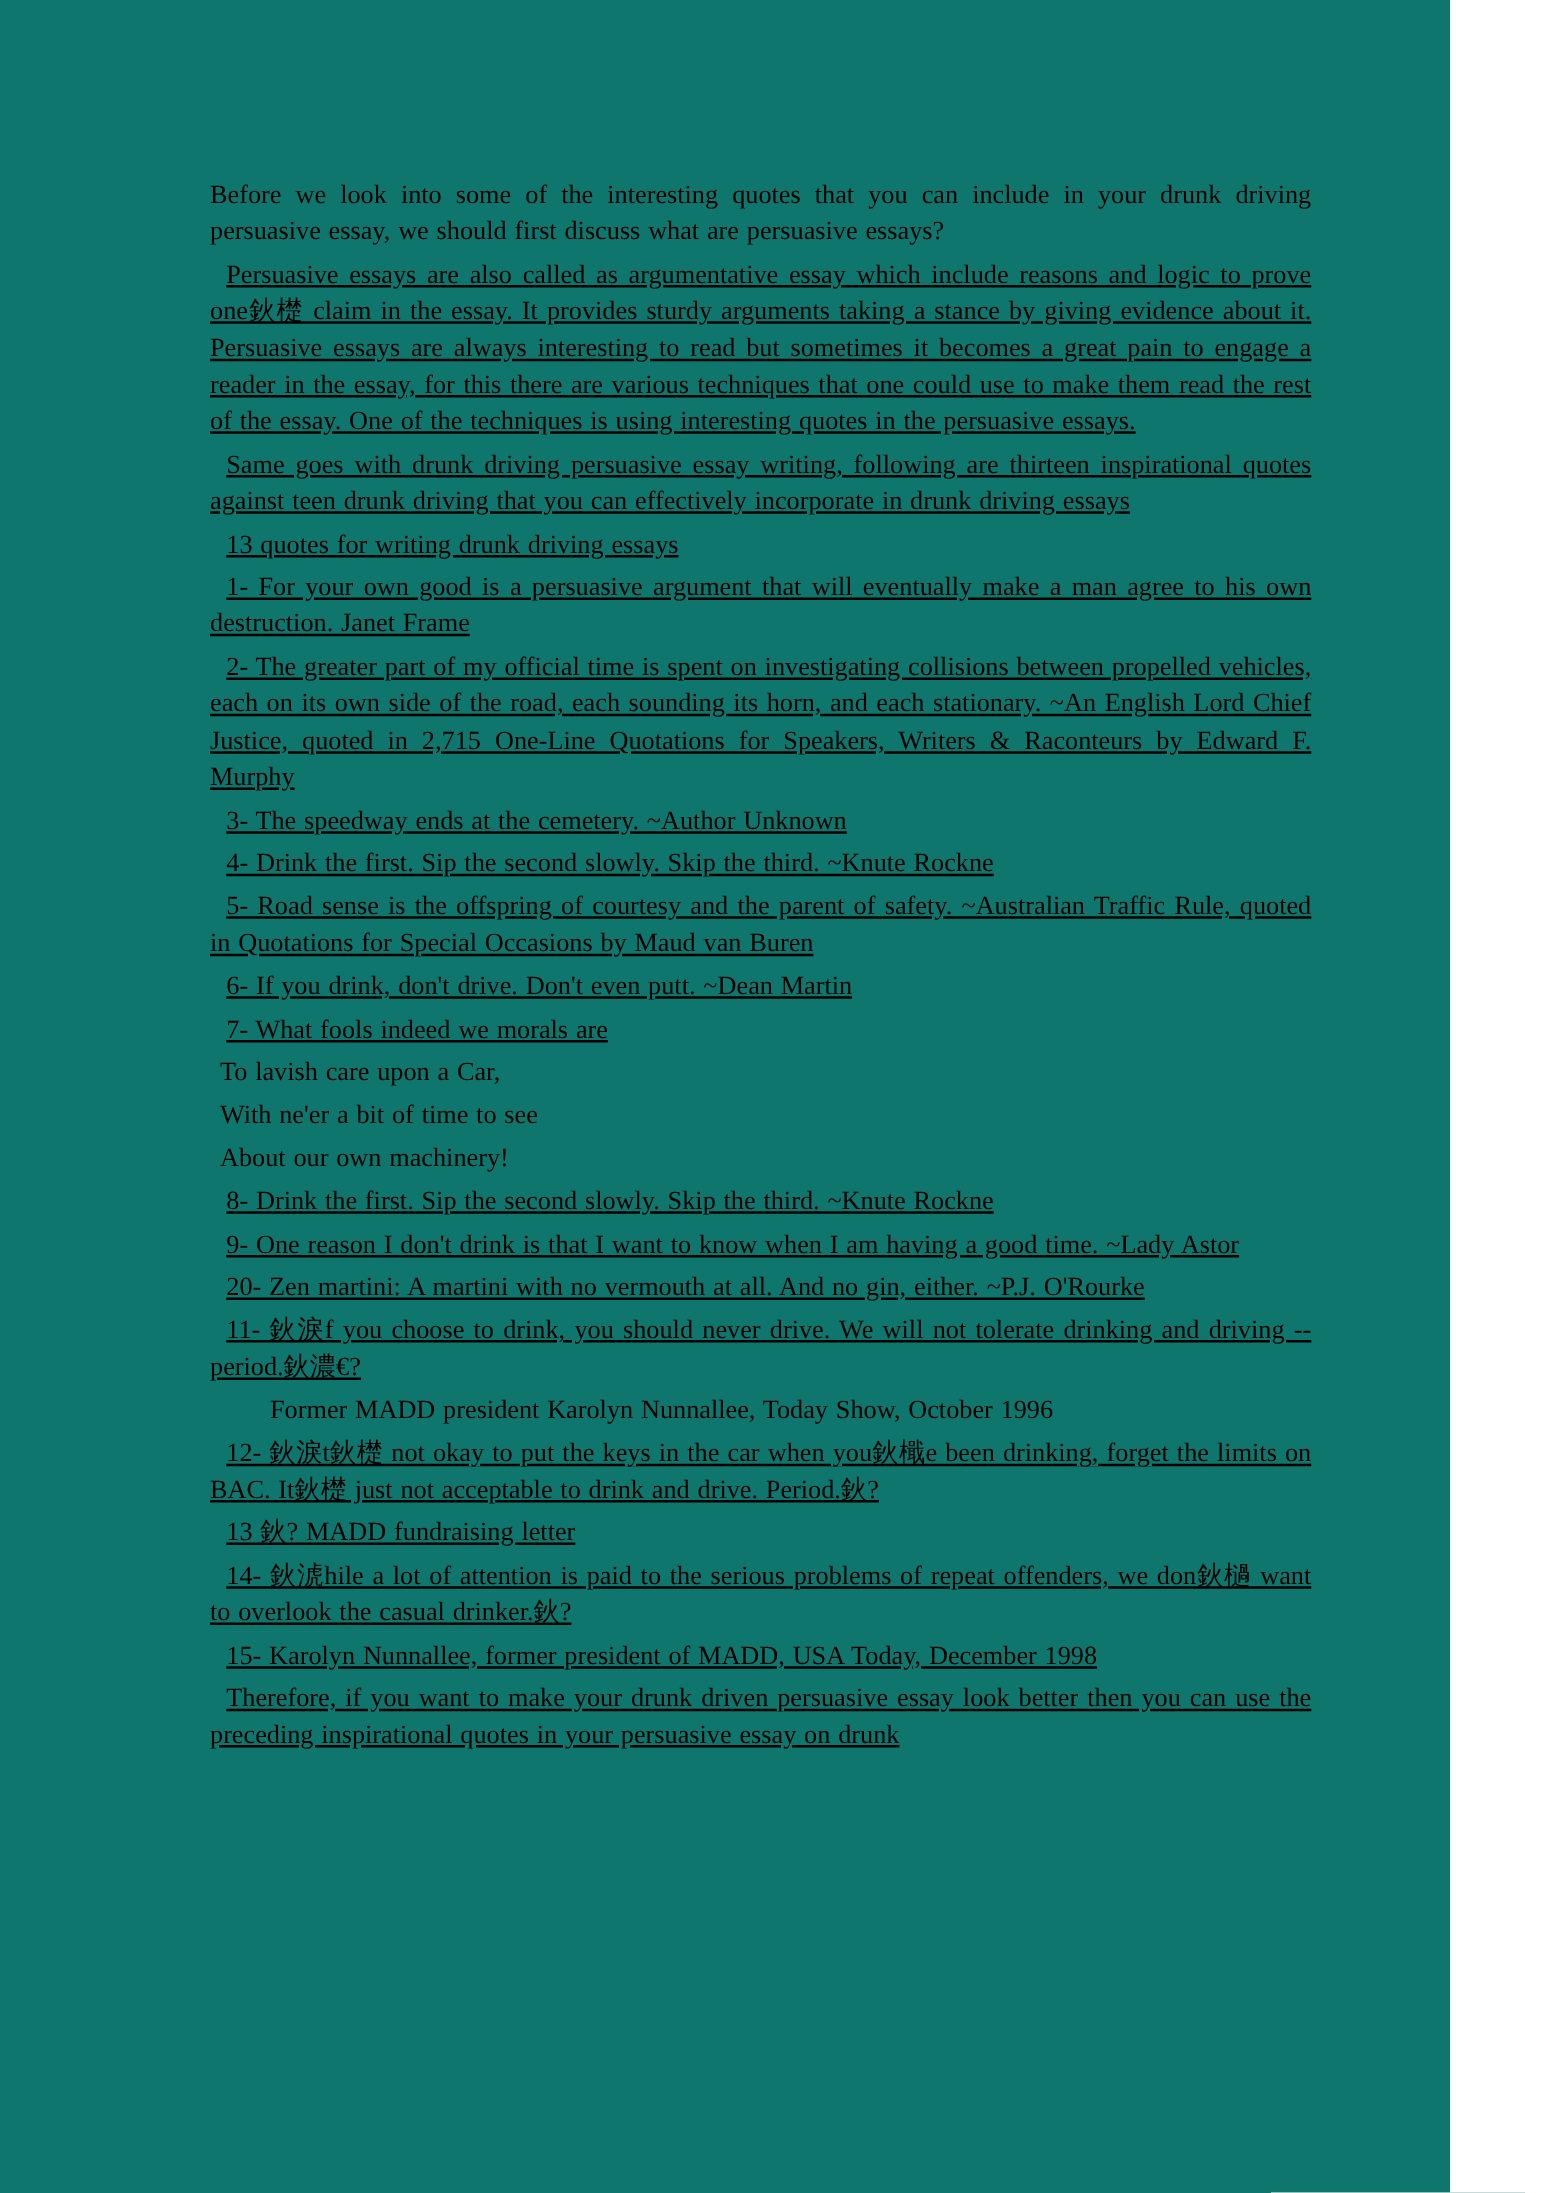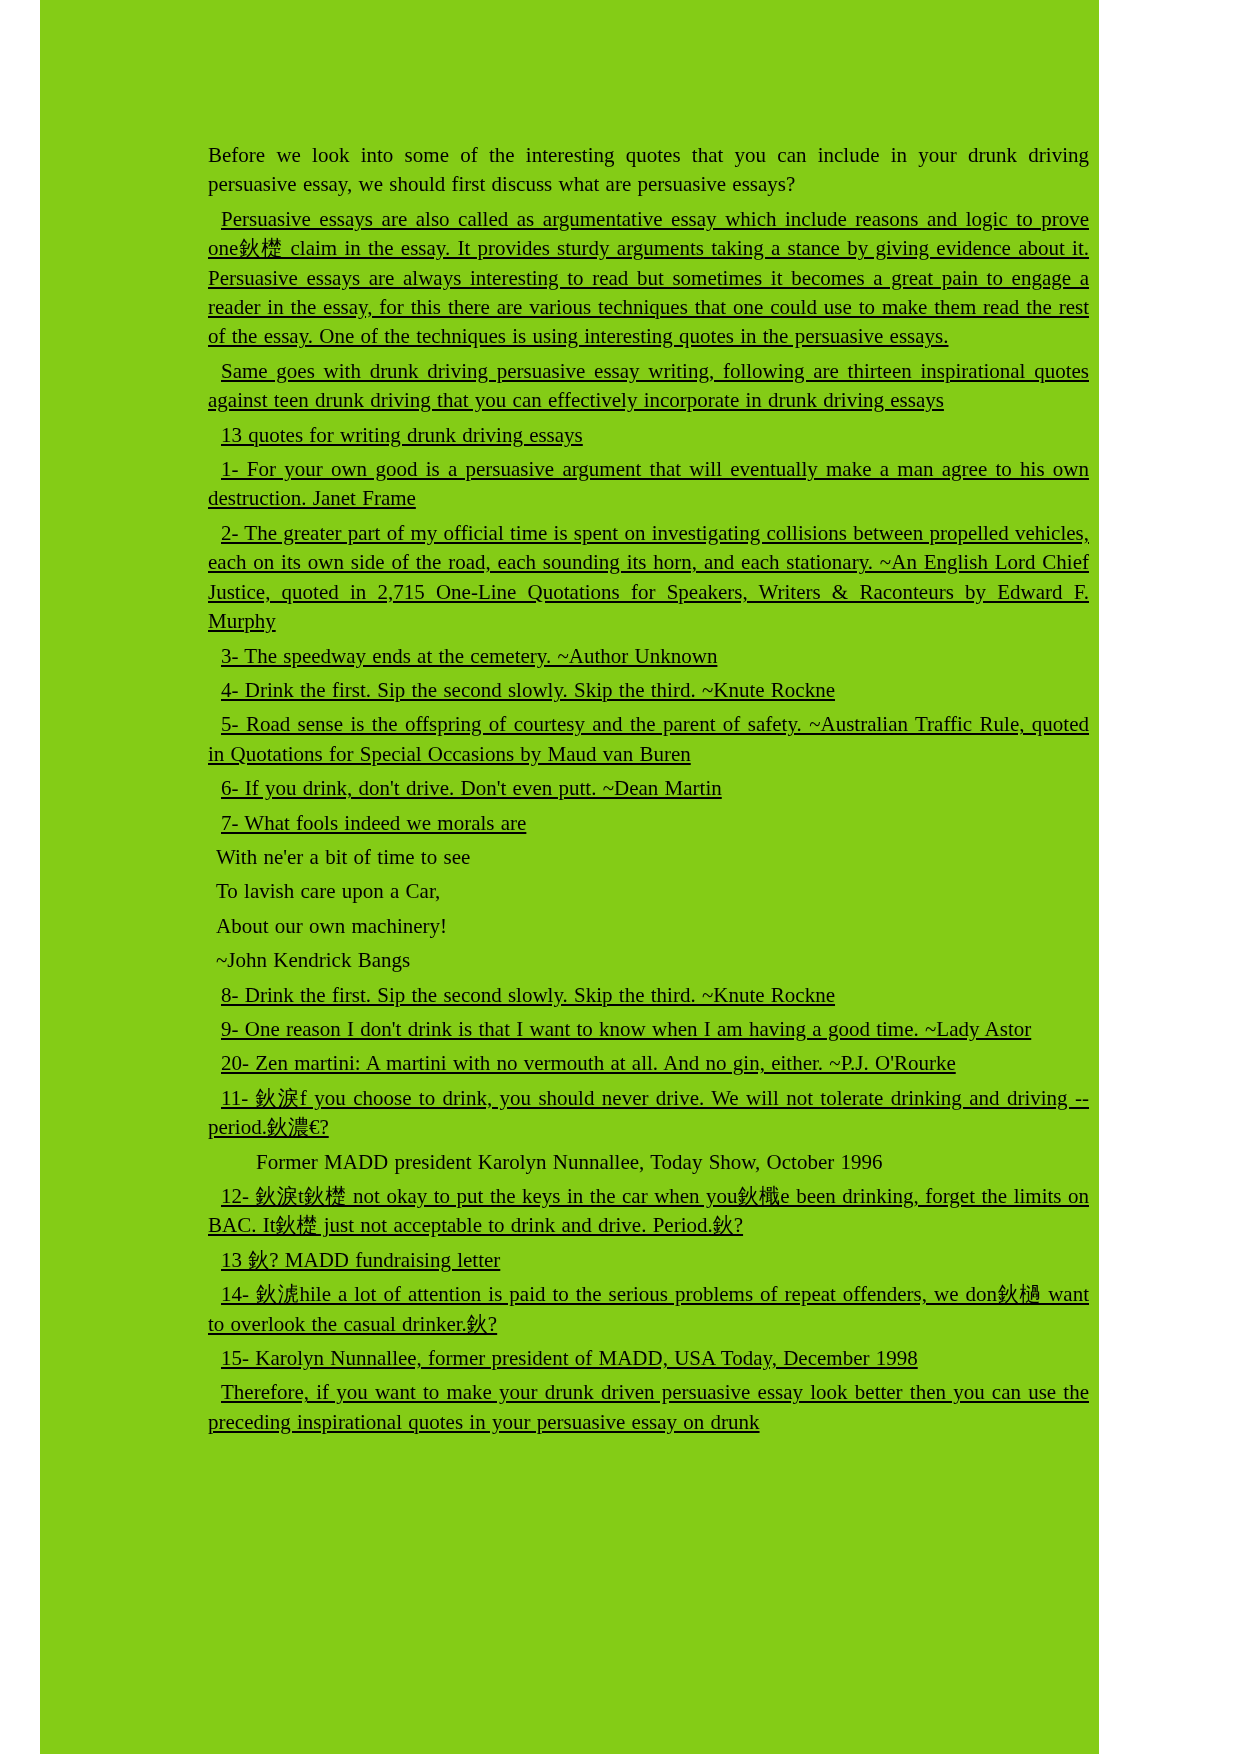--- a/index.html
+++ b/index.html
@@ -2,27 +2,26 @@
 <html><head>
 <meta charset="utf-8">
 <style>
   html, body {
     margin: 0;
     padding: 0;
     background: #ffffff;
   }
   .page {
     position: relative;
-    width: 1059px;
+    width: 1160px;
     height: 1754px;
-    background: #84cc16;
+    background: #0f766e;
     overflow: hidden;
     font-family: "Liberation Serif", "DejaVu Serif", serif;
     color: #000000;
-    margin-left: 40px;
   }
   .text-block {
     position: absolute;
     top: 141px;
     left: 168px;
     width: 881px;
   }
   .text-block p {
     margin: 0 0 5px 0;
     font-size: 21px;
@@ -44,24 +43,23 @@
     <p class="ind-sm">Persuasive essays are also called as argumentative essay which include reasons and logic to prove one鈥檚 claim in the essay. It provides sturdy arguments taking a stance by giving evidence about it. Persuasive essays are always interesting to read but sometimes it becomes a great pain to engage a reader in the essay, for this there are various techniques that one could use to make them read the rest of the essay. One of the techniques is using interesting quotes in the persuasive essays.</p>
     <p class="ind-sm">Same goes with drunk driving persuasive essay writing, following are thirteen inspirational quotes against teen drunk driving that you can effectively incorporate in drunk driving essays</p>
     <p class="ind-sm">13 quotes for writing drunk driving essays</p>
     <p class="ind-sm">1- For your own good is a persuasive argument that will eventually make a man agree to his own destruction. Janet Frame</p>
     <p class="ind-sm">2- The greater part of my official time is spent on investigating collisions between propelled vehicles, each on its own side of the road, each sounding its horn, and each stationary. ~An English Lord Chief Justice, quoted in 2,715 One-Line Quotations for Speakers, Writers &amp; Raconteurs by Edward F. Murphy</p>
     <p class="ind-sm">3- The speedway ends at the cemetery. ~Author Unknown</p>
     <p class="ind-sm">4- Drink the first. Sip the second slowly. Skip the third. ~Knute Rockne</p>
     <p class="ind-sm">5- Road sense is the offspring of courtesy and the parent of safety. ~Australian Traffic Rule, quoted in Quotations for Special Occasions by Maud van Buren</p>
     <p class="ind-sm">6- If you drink, don't drive. Don't even putt. ~Dean Martin</p>
     <p class="ind-sm">7- What fools indeed we morals are</p>
+    <p class="ind-xs">To lavish care upon a Car,</p>
     <p class="ind-xs">With ne'er a bit of time to see</p>
-    <p class="ind-xs">To lavish care upon a Car,</p>
     <p class="ind-xs">About our own machinery!</p>
-    <p class="ind-xs">~John Kendrick Bangs</p>
     <p class="ind-sm">8- Drink the first. Sip the second slowly. Skip the third. ~Knute Rockne</p>
     <p class="ind-sm">9- One reason I don't drink is that I want to know when I am having a good time. ~Lady Astor</p>
     <p class="ind-sm">20- Zen martini: A martini with no vermouth at all. And no gin, either. ~P.J. O'Rourke</p>
     <p class="ind-sm">11- 鈥淚f you choose to drink, you should never drive. We will not tolerate drinking and driving -- period.鈥濃€?</p>
     <p class="ind-lg">Former MADD president Karolyn Nunnallee, Today Show, October 1996</p>
     <p class="ind-sm">12- 鈥淚t鈥檚 not okay to put the keys in the car when you鈥檝e been drinking, forget the limits on BAC. It鈥檚 just not acceptable to drink and drive. Period.鈥?</p>
     <p class="ind-sm">13 鈥? MADD fundraising letter</p>
     <p class="ind-sm">14- 鈥淲hile a lot of attention is paid to the serious problems of repeat offenders, we don鈥檛 want to overlook the casual drinker.鈥?</p>
     <p class="ind-sm">15- Karolyn Nunnallee, former president of MADD, USA Today, December 1998</p>
     <p class="ind-sm">Therefore, if you want to make your drunk driven persuasive essay look better then you can use the preceding inspirational quotes in your persuasive essay on drunk</p>

